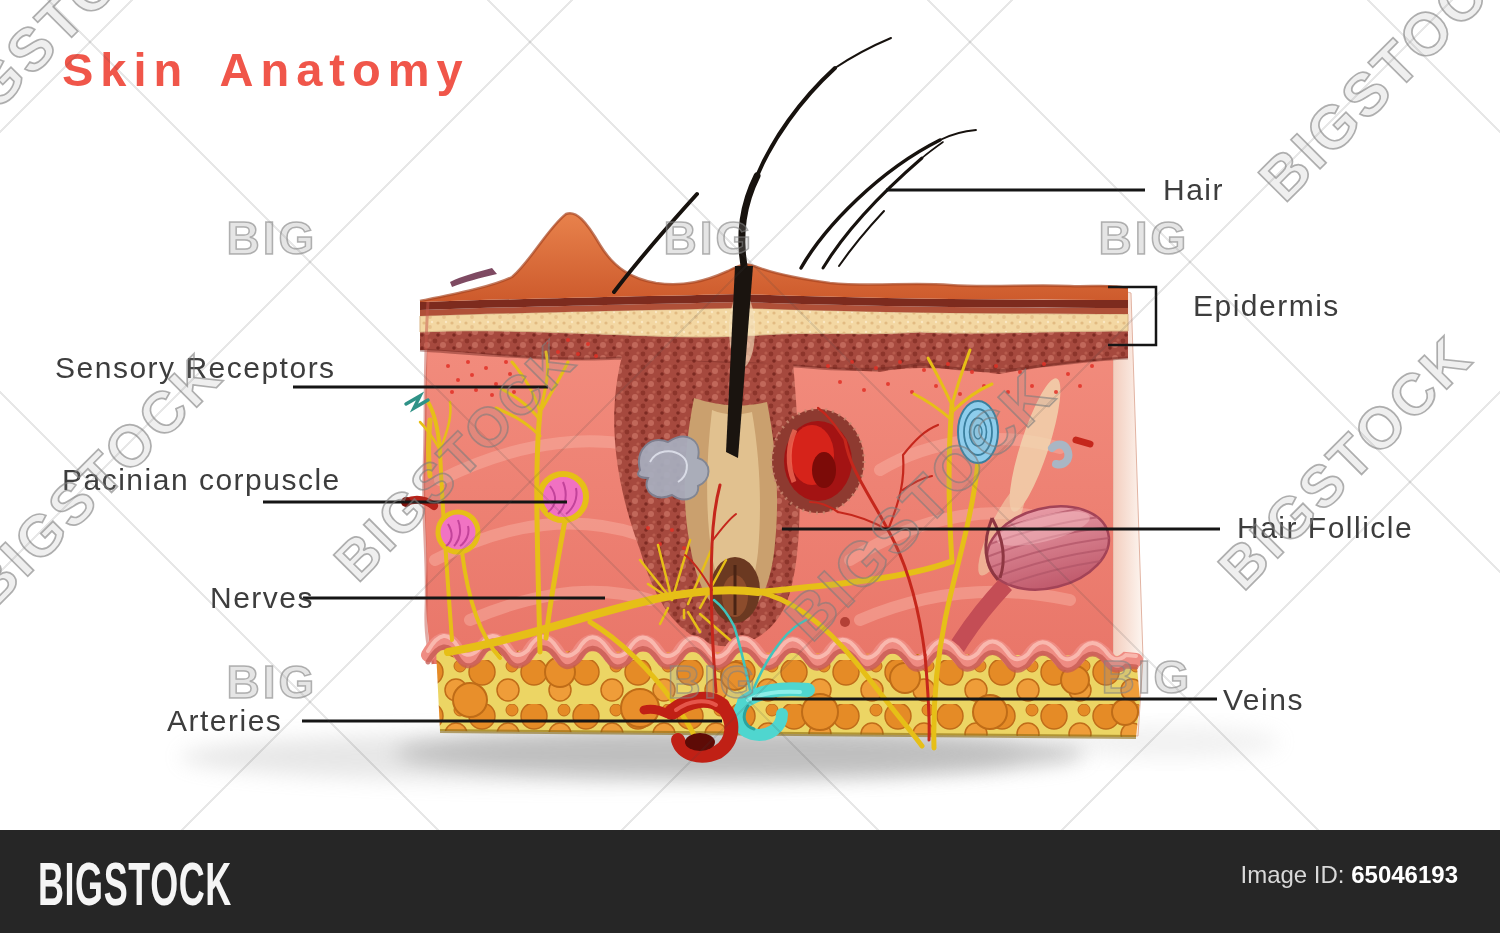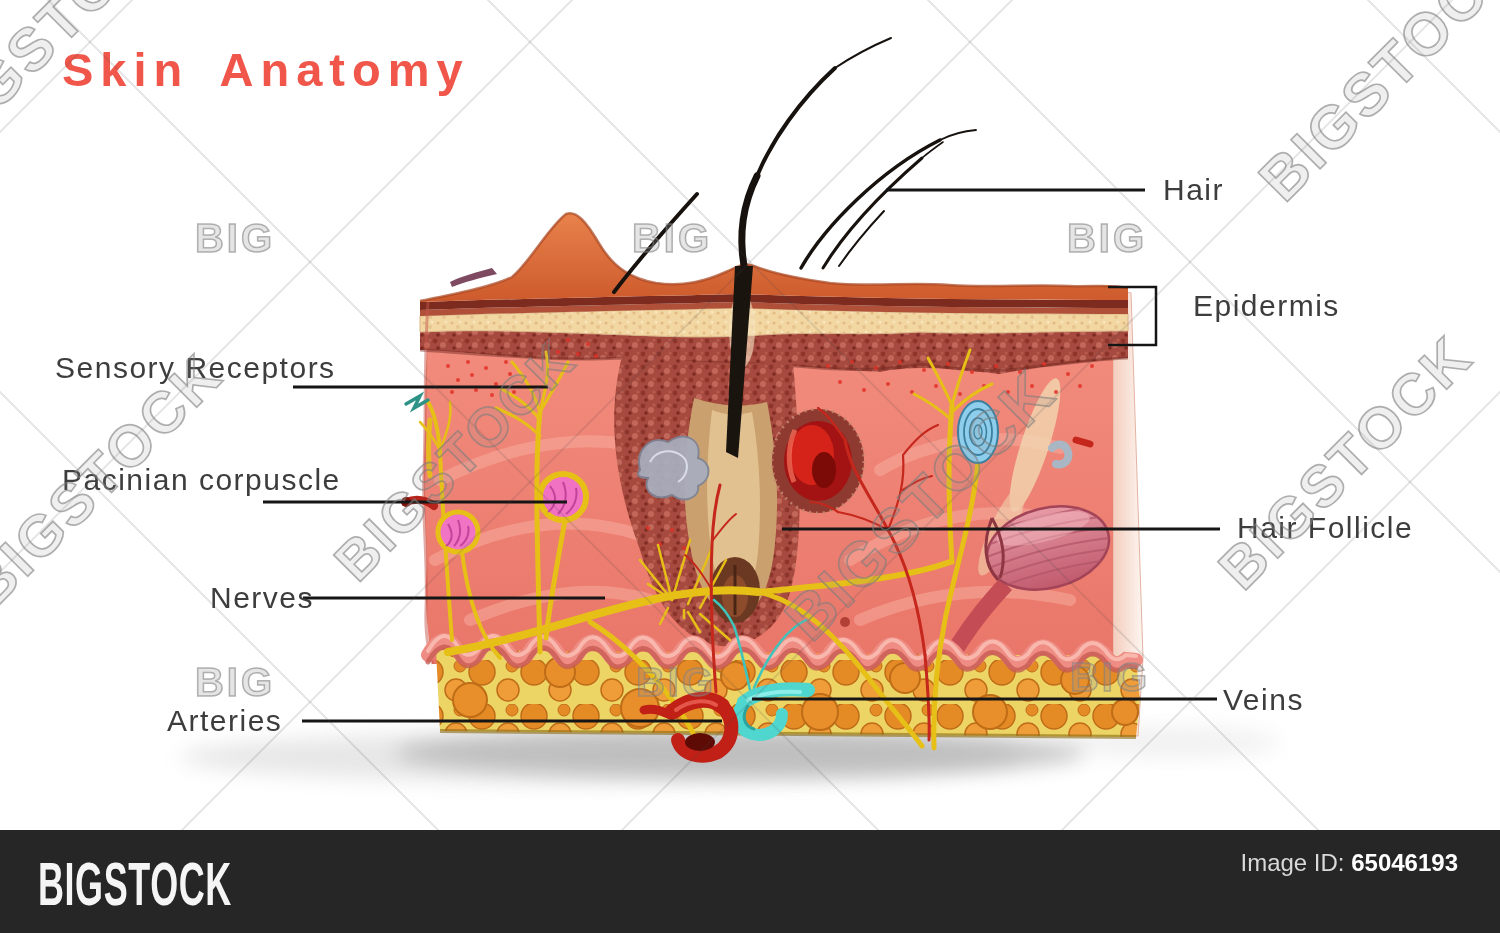--- a/index.html
+++ b/index.html
@@ -11,26 +11,26 @@
          white-space:nowrap;z-index:30;}
   .diagram-svg{position:absolute;left:0;top:0;z-index:10;}
   .wm-lines{position:absolute;left:0;top:0;width:1500px;height:830px;z-index:40;pointer-events:none;
     background-image:
       repeating-linear-gradient(45deg,rgba(70,70,70,0) 0px,rgba(70,70,70,0) 309px,rgba(70,70,70,.13) 309px,rgba(70,70,70,.13) 311px),
       repeating-linear-gradient(-45deg,rgba(70,70,70,0) 0px,rgba(70,70,70,0) 309px,rgba(70,70,70,.13) 309px,rgba(70,70,70,.13) 311px);}
   .wm{position:absolute;z-index:41;pointer-events:none;font-weight:bold;white-space:nowrap;
       transform:translate(-50%,-50%) rotate(-45deg);
       color:rgba(150,150,150,0.15);-webkit-text-stroke:1.7px rgba(125,125,125,0.6);
       letter-spacing:3px;}
-  .wm.big{transform:translate(-50%,-50%);font-size:40px;
-      color:rgba(150,150,150,0.25);-webkit-text-stroke:1.5px rgba(130,130,130,0.6);}
+  .wm.big{transform:translate(-50%,-50%);font-size:46px;
+      color:rgba(150,150,150,0.25);margin-left:37px;-webkit-text-stroke:1.5px rgba(130,130,130,0.6);}
   .footer{position:absolute;left:0;top:830px;width:1500px;height:103px;background:#262626;z-index:50;}
   .footer-brand{position:absolute;left:38px;top:18px;font-size:62px;font-weight:bold;color:#f5f5f5;
       transform:scaleX(0.58);transform-origin:left center;letter-spacing:1px;}
-  .footer-right{position:absolute;right:42px;top:16px;text-align:center;font-size:24px;
+  .footer-right{position:absolute;right:42px;top:28px;text-align:center;font-size:24px;
       color:#d9d9d9;line-height:33px;}
   .footer-right .id-value{font-weight:bold;color:#ffffff;}
 </style>
 </head>
 <body>
 
 <div class="title">Skin Anatomy</div>
 
 <svg class="diagram-svg" width="1500" height="830" viewBox="0 0 1500 830">
   <defs>

